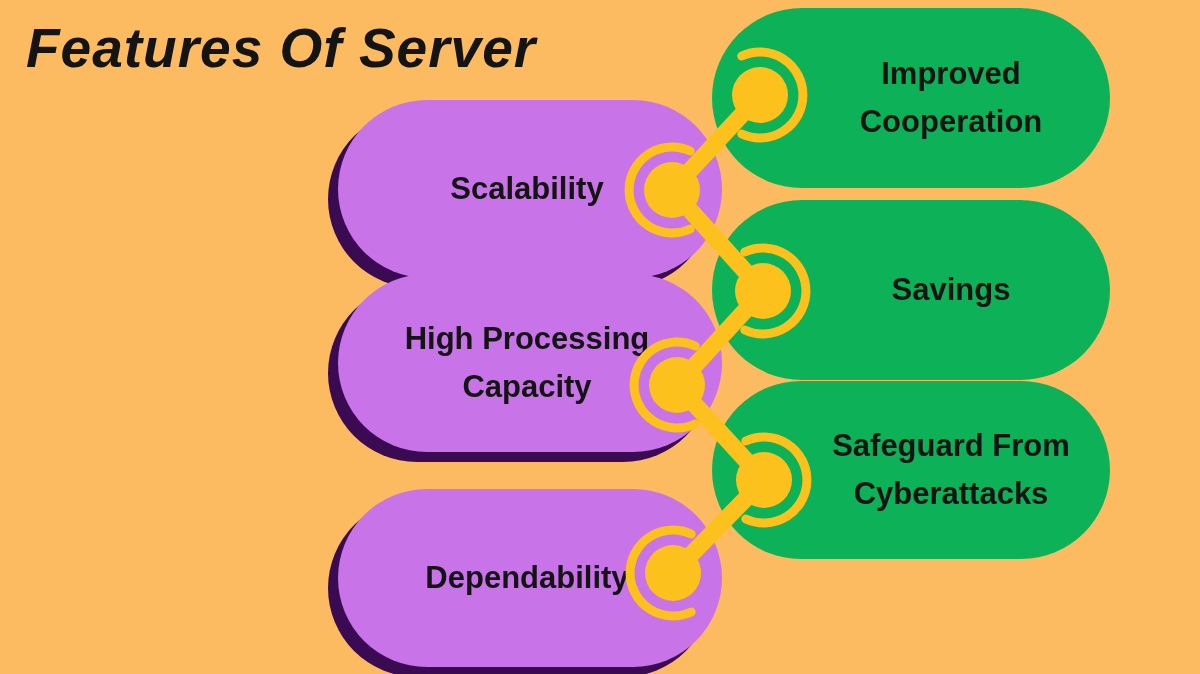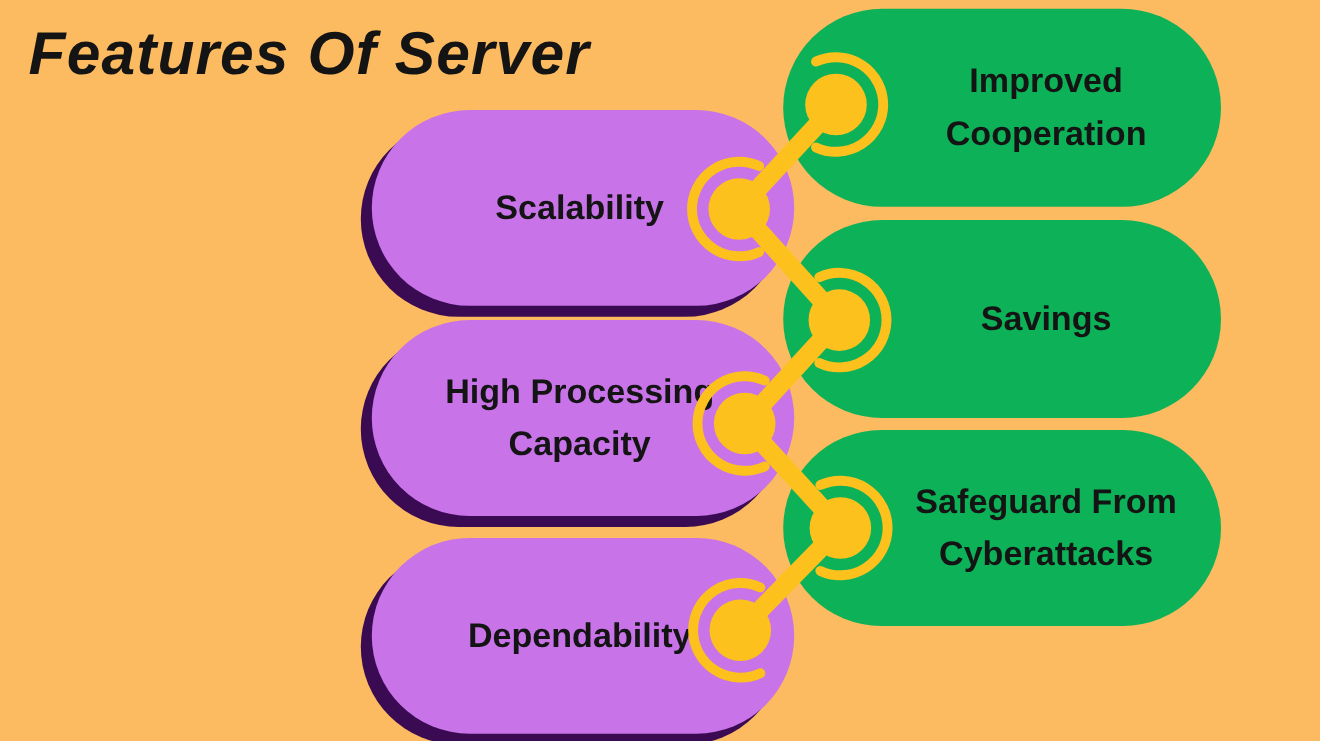--- a/index.html
+++ b/index.html
@@ -76,34 +76,34 @@
 </head>
 <body>
 
 <div class="canvas">
 
   <h1 class="title">Features Of Server</h1>
 
   <div class="pill purple" style="top:100px">
     <span>Scalability</span>
   </div>
-  <div class="pill purple" style="top:291px">
+  <div class="pill purple" style="top:274px">
     <span>High Processing Capacity</span>
   </div>
   <div class="pill purple" style="top:489px">
     <span>Dependability</span>
   </div>
 
   <div class="pill green" style="top:8px">
     <span>Improved Cooperation</span>
   </div>
   <div class="pill green" style="top:200px">
     <span>Savings</span>
   </div>
-  <div class="pill green" style="top:391px;height:178px">
+  <div class="pill green" style="top:381px;height:178px">
     <span>Safeguard From Cyberattacks</span>
   </div>
 
   <svg class="connector" width="1200" height="674" viewBox="0 0 1200 674">
 
     <line class="link" x1="760" y1="95" x2="672" y2="190"></line>
     <line class="link" x1="672" y1="190" x2="763" y2="291"></line>
     <line class="link" x1="763" y1="291" x2="677" y2="385"></line>
     <line class="link" x1="677" y1="385" x2="764" y2="480"></line>
     <line class="link" x1="764" y1="480" x2="673" y2="573"></line>

